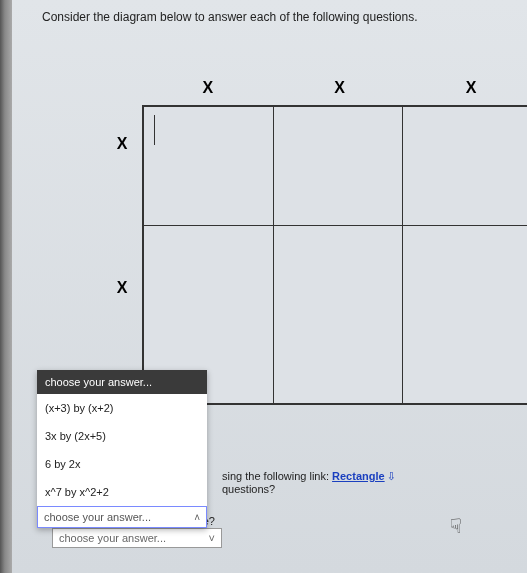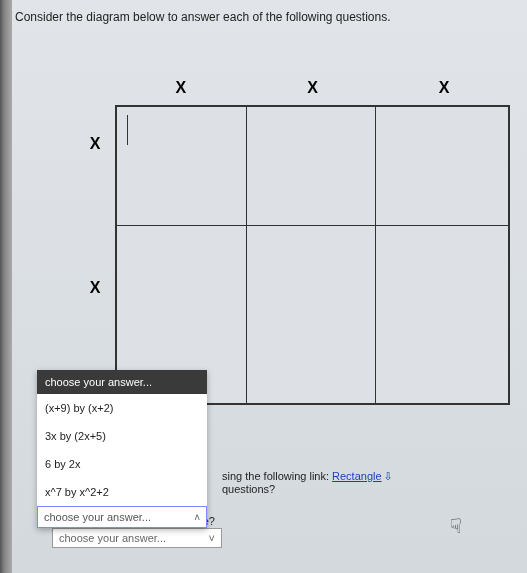--- a/index.html
+++ b/index.html
@@ -14,21 +14,21 @@
     .page-edge {
       position: absolute;
       left: 0; top: 0; bottom: 0;
       width: 12px;
       background: linear-gradient(to right, #555 0%, #888 40%, #aaa 100%);
     }
     .content {
       position: absolute;
       left: 12px; right: 0; top: 0; bottom: 0;
       background: linear-gradient(to bottom, #e1e5e9 0%, #d4d9de 100%);
-      padding: 10px 3px;
+      padding: 10px 30px;
     }
     .prompt {
       font-size: 12px;
       color: #222;
       margin-bottom: 55px;
     }
     .diagram-area {
       position: relative;
       margin-left: 100px;
       width: 395px;
@@ -99,21 +99,21 @@
       background: #fff;
     }
     .dd-footer .chev { font-size: 10px; color: #555; }
     .behind-text {
       position: absolute;
       left: 210px;
       top: 470px;
       font-size: 11px;
       color: #222;
     }
-    .behind-text .link { color: #1a3fbf; text-decoration: underline; }
+    .behind-text .link { color: #1a3fbf; text-decoration: underline; font-weight: bold; }
     .dl-icon {
       display: inline-block;
       color: #1a3fbf;
       font-size: 11px;
       margin-left: 2px;
     }
     .q-b {
       position: absolute;
       left: 25px;
       top: 515px;
@@ -162,21 +162,21 @@
     <div class="grid">
       <div class="cursor-line"></div>
       <div class="vline" style="left:33%"></div>
       <div class="vline" style="left:66%"></div>
       <div class="hline" style="top:40%"></div>
     </div>
   </div>
 
   <div class="dropdown-panel">
     <div class="dd-header">choose your answer...</div>
-    <div class="dd-item">(x+9) by (x+2)</div>
+    <div class="dd-item">(x+3) by (x+2)</div>
     <div class="dd-item">3x by (2x+5)</div>
     <div class="dd-item">6 by 2x</div>
     <div class="dd-item">x^7 by x^2+2</div>
     <div class="dd-footer">
       <span>choose your answer...</span>
       <span class="chev">˄</span>
     </div>
   </div>
 
   <div class="behind-text">

